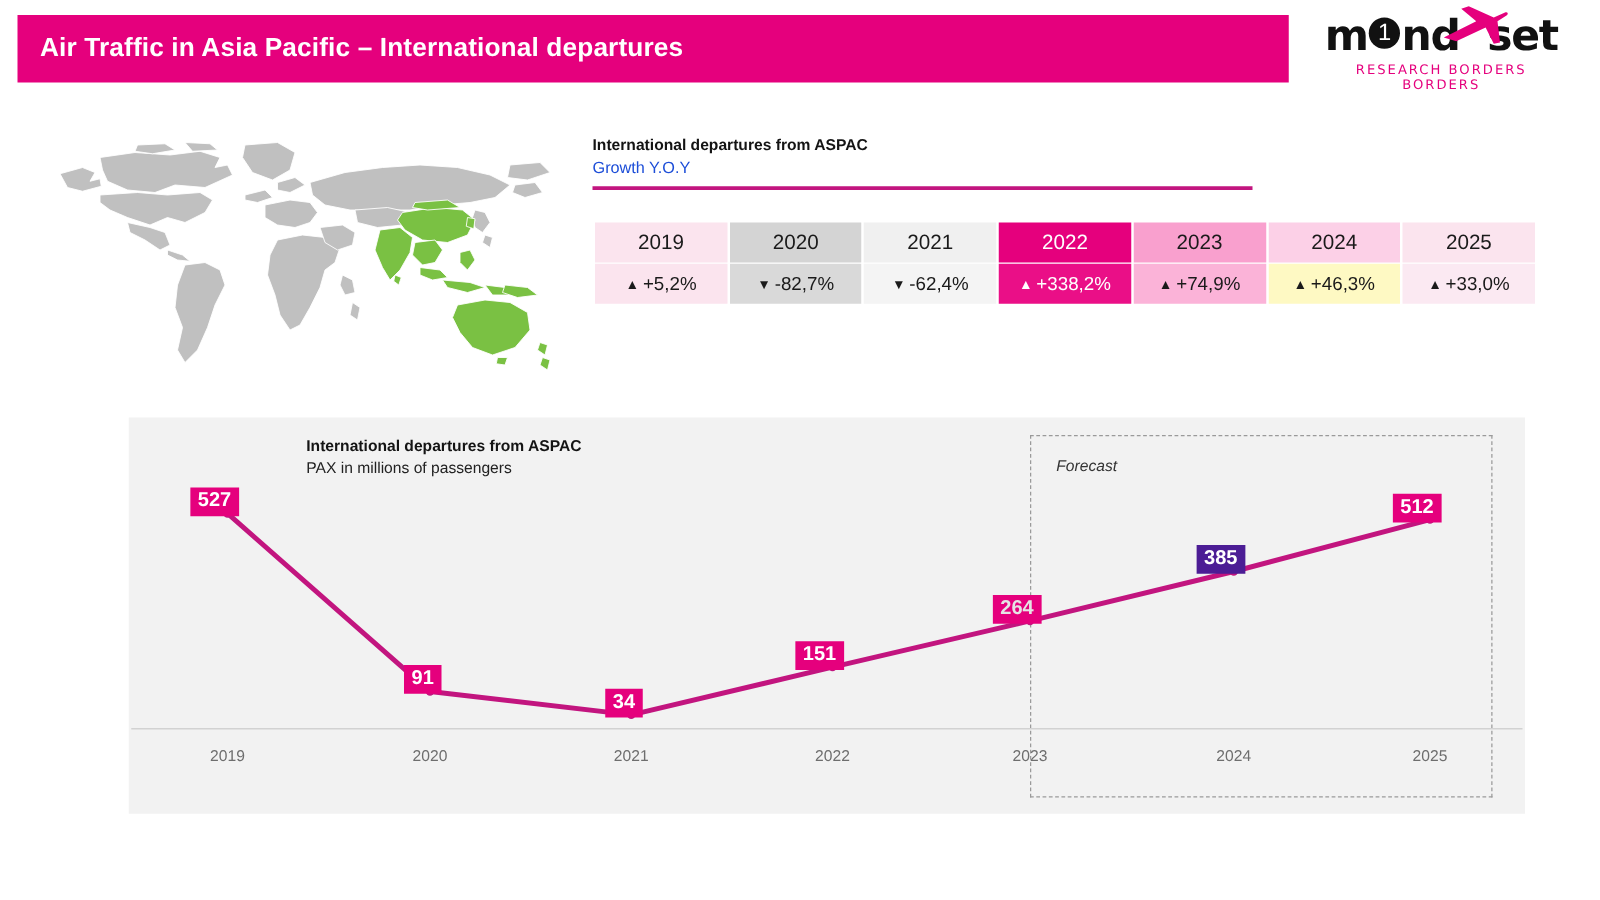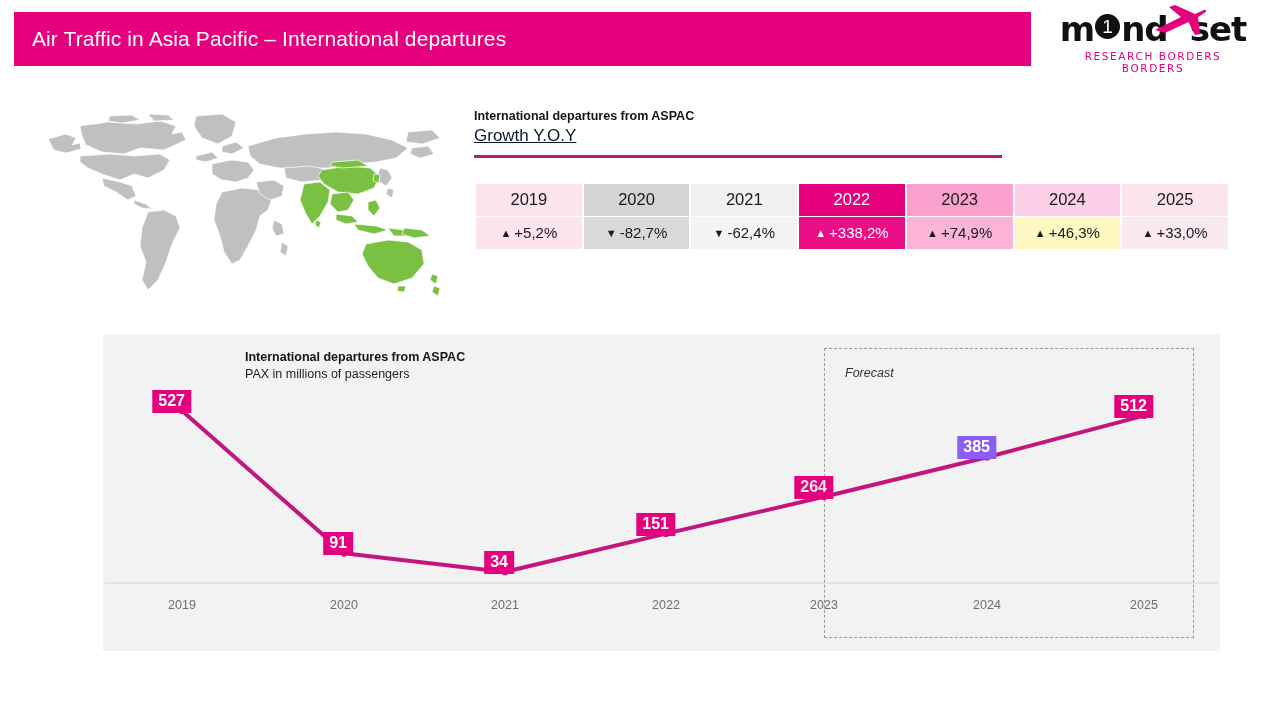--- a/index.html
+++ b/index.html
@@ -15,21 +15,21 @@
 
   
   #header-bar{
     position:absolute;left:14px;top:12px;
     width:1017px;height:54px;
     background:#e5007d;
     display:flex;align-items:center;
   }
   #header-title{
     color:#ffffff;
-    font-size:21px;font-weight:normal;
+    font-size:21px;font-weight:bold;
     letter-spacing:.1px;
     margin-left:18px;
     white-space:nowrap;
   }
 
   
   #logo{
     position:absolute;left:1055px;top:10px;
     width:196px;height:58px;
   }
@@ -75,21 +75,21 @@
     width:410px;height:196px;
   }
 
   
   #table-block{position:absolute;left:474px;top:108px;width:756px;}
   #tbl-title{
     font-size:12.5px;font-weight:bold;color:#141414;
     line-height:1.35;
   }
   #tbl-sub{
-    font-size:17px;color:#0f172a;line-height:1.35;text-decoration:underline;
+    font-size:13px;color:#1d4ed8;line-height:1.35;
   }
   #tbl-rule{
     margin-top:7px;
     width:528px;height:3px;background:#c2157f;
   }
   #yoy-table{
     margin-top:25px;
     border-collapse:separate;
     border-spacing:2px 1px;
     width:756px;
@@ -304,16 +304,16 @@
       <div class="xlab" style="left: 721px; top: 264px;">2023</div>
       <div class="xlab" style="left: 884px; top: 264px;">2024</div>
       <div class="xlab" style="left: 1041px; top: 264px;">2025</div>
     </div>
   <div id="point-labels">
       <div class="dlabel" style="left: 88px; top: 78.7839px; background: rgb(229, 0, 125); color: rgb(255, 255, 255); text-align: right;">527</div>
       <div class="dlabel" style="left: 250px; top: 221.262px; background: rgb(229, 0, 125); color: rgb(255, 255, 255);">91</div>
       <div class="dlabel" style="left: 411px; top: 239.889px; background: rgb(229, 0, 125); color: rgb(255, 255, 255);">34</div>
       <div class="dlabel" style="left: 572px; top: 201.655px; background: rgb(229, 0, 125); color: rgb(255, 255, 255);">151</div>
       <div class="dlabel" style="left: 730px; top: 164.729px; background: rgb(229, 0, 125); color: #e5e5e5;">264</div>
-      <div class="dlabel" style="left: 893px; top: 125.188px; background: #8b5cf6; color: rgb(255, 255, 255);">385</div>
+      <div class="dlabel" style="left: 893px; top: 125.188px; background: #4c1d95; color: rgb(255, 255, 255);">385</div>
       <div class="dlabel" style="left: 1050px; top: 83.6857px; background: rgb(229, 0, 125); color: rgb(255, 255, 255);">512</div>
     </div>
 </div>
 
 </body></html>

